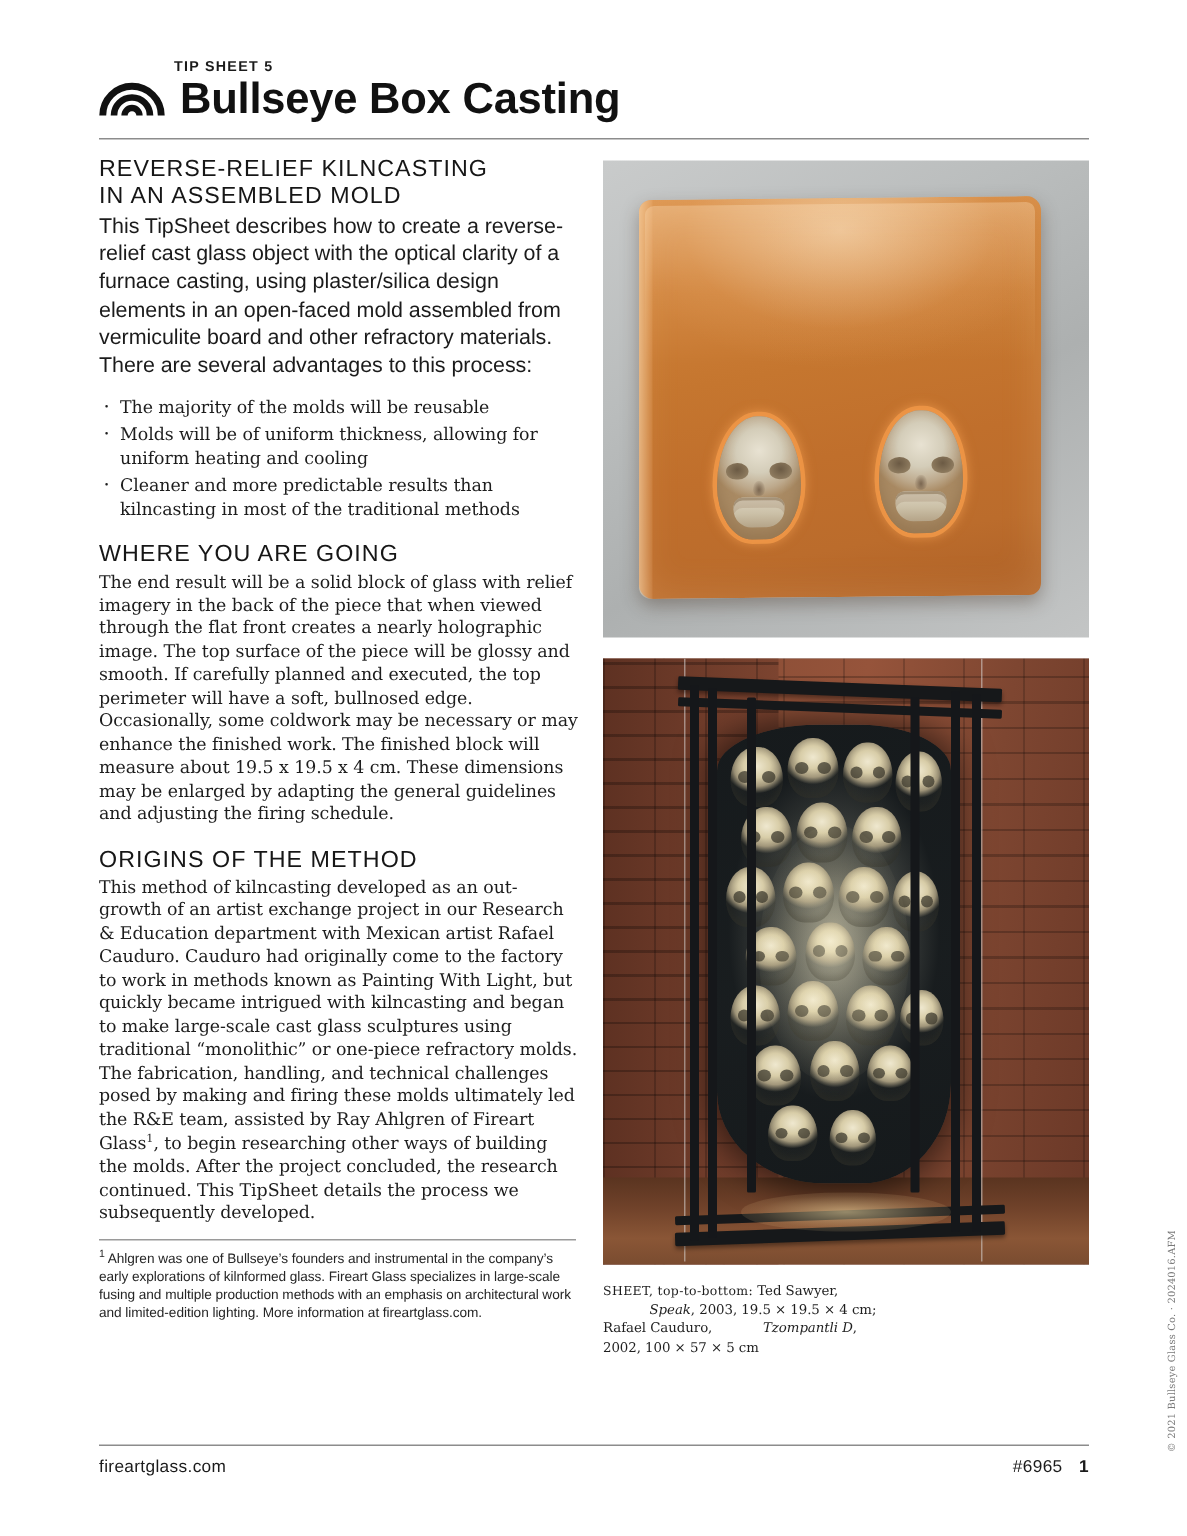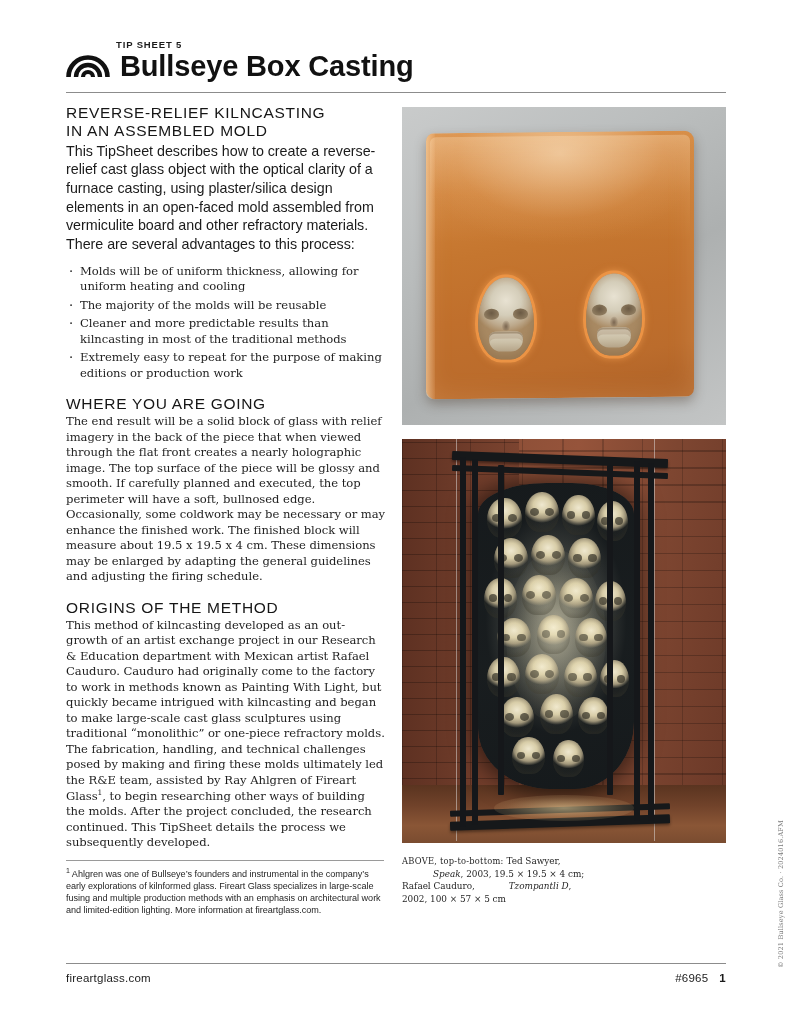--- a/index.html
+++ b/index.html
@@ -418,24 +418,23 @@
 
   <div class="col-left">
 
     <section>
       <h2 class="sec-head">
         <span>REVERSE-RELIEF KILNCASTING</span><br>
         <span>IN AN ASSEMBLED MOLD</span>
       </h2>
       <p class="lede">This TipSheet describes how to create a reverse-relief cast glass object with the optical clarity of a furnace casting, using plaster/silica design elements in an open-faced mold assembled from vermiculite board and other refractory materials. There are several advantages to this process:</p>
       <ul class="bullets">
+        <li>The majority of the molds will be reusable</li>
         <li>Molds will be of uniform thickness, allowing for uniform heating and cooling</li>
-        <li>The majority of the molds will be reusable</li>
         <li>Cleaner and more predictable results than kilncasting in most of the traditional methods</li>
-        <li>Extremely easy to repeat for the purpose of making editions or production work</li>
       </ul>
     </section>
 
     <section class="sec-block">
       <h2 class="sec-head">WHERE YOU ARE GOING</h2>
       <p class="body">The end result will be a solid block of glass with relief imagery in the back of the piece that when viewed through the flat front creates a nearly holographic image. The top surface of the piece will be glossy and smooth. If carefully planned and executed, the top perimeter will have a soft, bullnosed edge. Occasionally, some coldwork may be necessary or may enhance the finished work. The finished block will measure about 19.5 x 19.5 x 4 cm. These dimensions may be enlarged by adapting the general guidelines and adjusting the firing schedule.</p>
     </section>
 
     <section class="sec-block">
       <h2 class="sec-head">ORIGINS OF THE METHOD</h2>
@@ -507,21 +506,21 @@
       <div class="post p1"></div>
       <div class="post p2"></div>
       <div class="post p3"></div>
       <div class="post p4"></div>
       <div class="post p5"></div>
       <div class="post p6"></div>
       <div class="floor-glow"></div>
     </div>
 
     <div class="caption">
-      <span class="sc">ABOVE, top-to-bottom:</span>
+      <span class="sc">SHEET, top-to-bottom:</span>
       <span>Ted Sawyer,</span>
       <i>Speak</i><span>, 2003, 19.5 × 19.5 × 4 cm;</span>
       <span>Rafael Cauduro,</span>
       <i>Tzompantli D</i><span>,</span>
       <span>2002, 100 × 57 × 5 cm</span>
     </div>
   </div>
 
   <div class="vert-copy">© 2021 Bullseye Glass Co. · 2024016.AFM</div>
 

